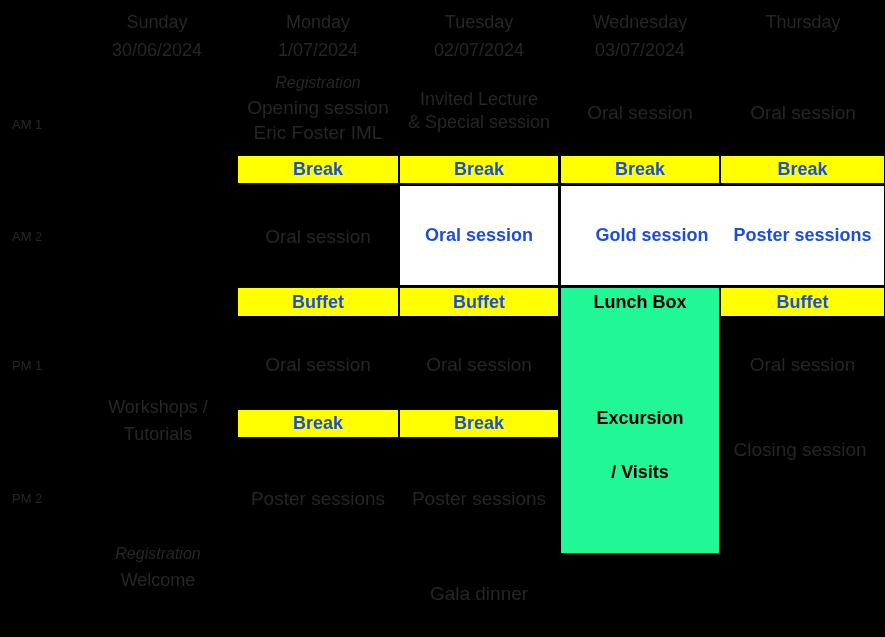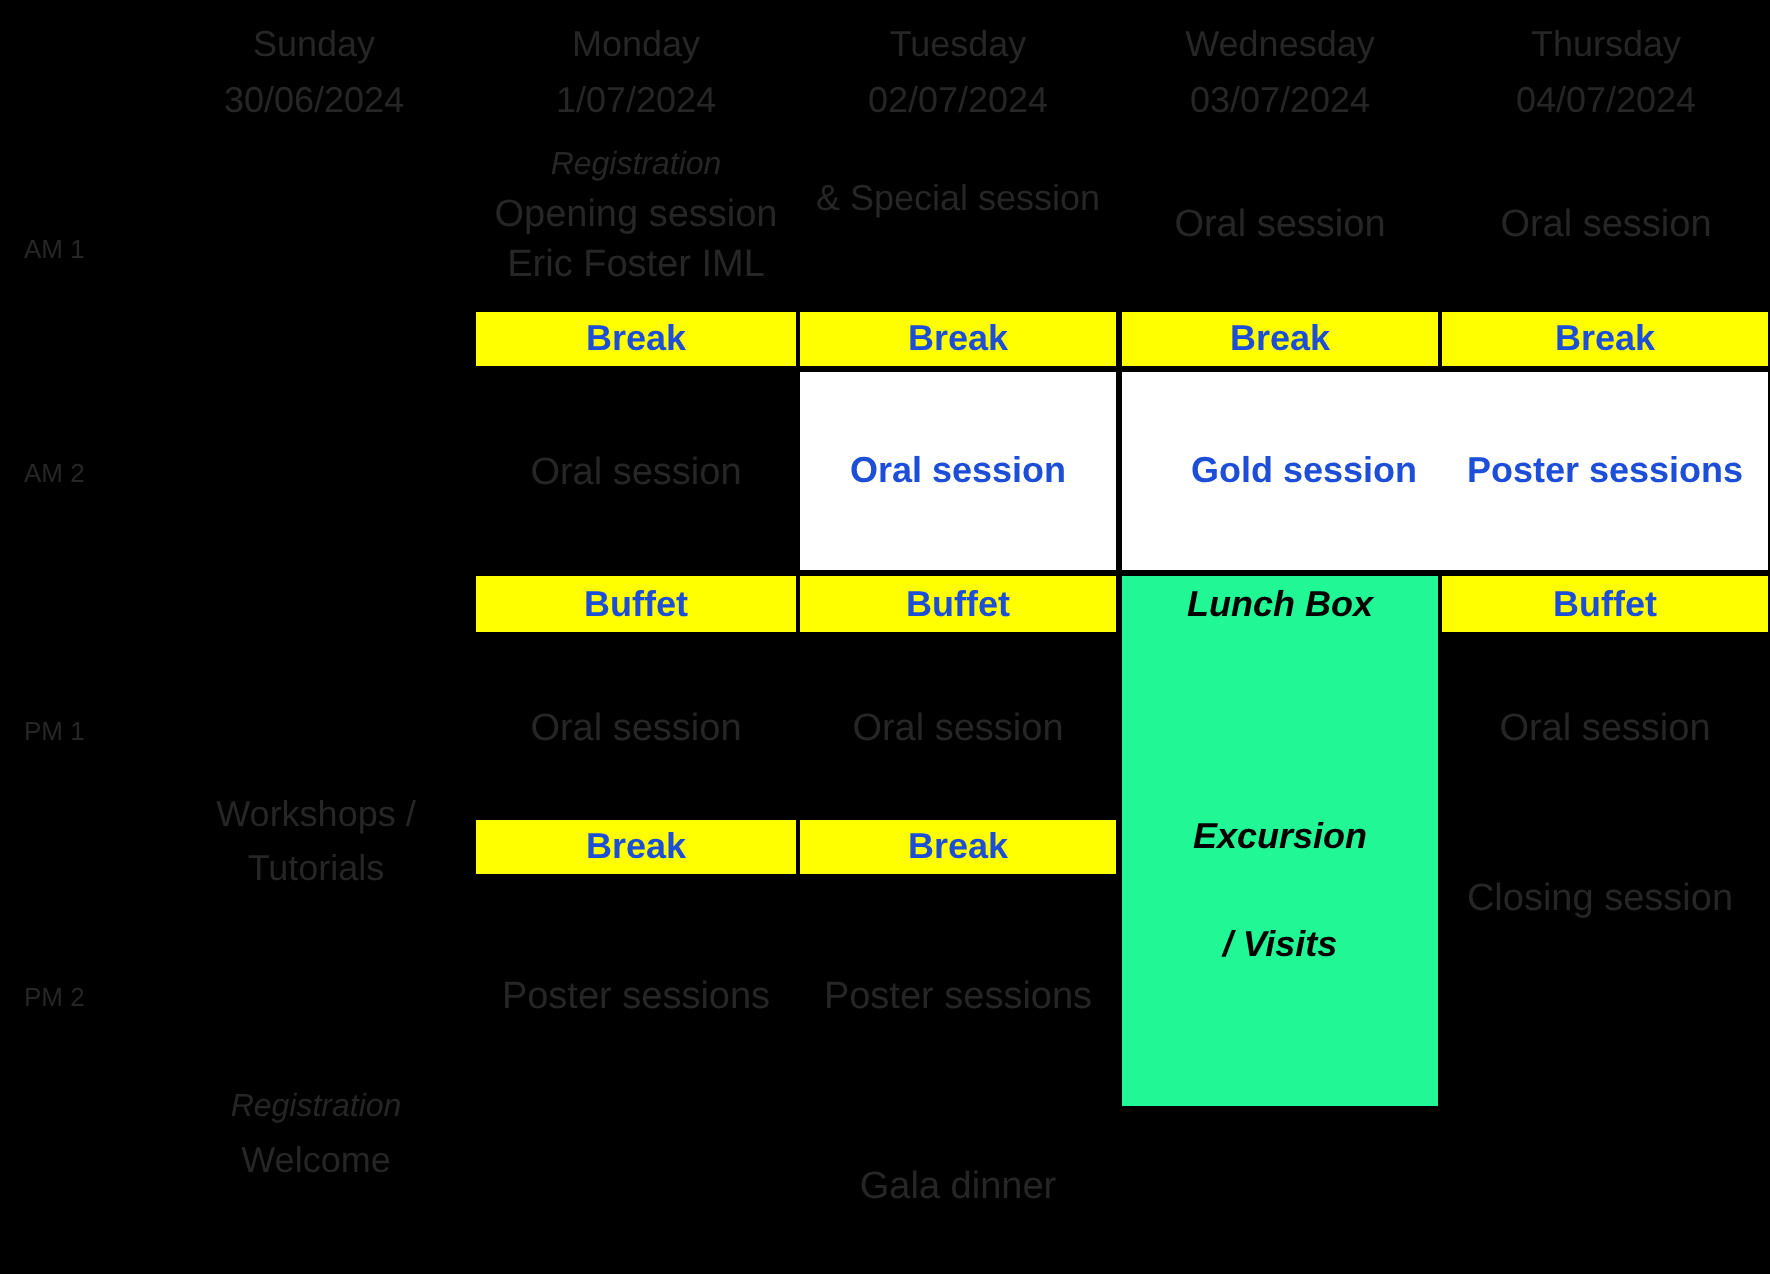--- a/index.html
+++ b/index.html
@@ -15,21 +15,21 @@
   .faint .ln{display:block;}
   .hdr{font-size:18px;line-height:28px;}
   .rowlabel{text-align:left;font-size:13px;}
   .ital{font-style:italic;font-size:16px;}
   .cell{
     position:absolute;display:flex;align-items:center;justify-content:center;
     color:#1d4ed8;font-weight:bold;font-size:18px;white-space:nowrap;
   }
   .yellow{background:var(--yellow,#FFFF00);}
   .white{background:var(--white,#FFFFFF);}
-  .greenblock{position:absolute;background:var(--green,#21F795);font-style:italic;}
+  .greenblock{position:absolute;background:var(--green,#21F795);}
   .greenblock .gtxt{
     position:absolute;left:0;width:100%;display:flex;align-items:center;justify-content:center;
     color:#000;font-weight:bold;font-size:18px;
   }
 </style>
 </head>
 <body>
 
 <div class="stage">
 
@@ -44,34 +44,34 @@
   <div class="faint hdr" style="left:399px;top:8px;width:160px;">
     <span class="ln">Tuesday</span>
     <span class="ln">02/07/2024</span>
   </div>
   <div class="faint hdr" style="left:560px;top:8px;width:160px;">
     <span class="ln">Wednesday</span>
     <span class="ln">03/07/2024</span>
   </div>
   <div class="faint hdr" style="left:722px;top:8px;width:162px;">
     <span class="ln">Thursday</span>
-    <span class="ln">04/07/2024</span>
   </div>
 
   <div class="faint rowlabel" style="left:12px;top:112px;width:80px;">AM 1</div>
   <div class="faint rowlabel" style="left:12px;top:224px;width:80px;">AM 2</div>
   <div class="faint rowlabel" style="left:12px;top:353px;width:80px;">PM 1</div>
   <div class="faint rowlabel" style="left:12px;top:486px;width:80px;">PM 2</div>
 
   <div class="faint" style="left:238px;top:70px;width:160px;line-height:25px;">
     <span class="ln ital">Registration</span>
     <span class="ln">Opening session</span>
     <span class="ln">Eric Foster IML</span>
   </div>
   <div class="faint" style="left:398px;top:88px;width:162px;font-size:18px;line-height:23px;">
+    <span class="ln">Invited Lecture</span>
     <span class="ln">&amp; Special session</span>
   </div>
   <div class="faint" style="left:560px;top:100px;width:160px;">Oral session</div>
   <div class="faint" style="left:722px;top:100px;width:162px;">Oral session</div>
 
   <div class="cell yellow" style="left:238px;top:156px;width:160px;height:27px;">Break</div>
   <div class="cell yellow" style="left:400px;top:156px;width:158px;height:27px;">Break</div>
   <div class="cell yellow" style="left:561px;top:156px;width:158px;height:27px;">Break</div>
   <div class="cell yellow" style="left:721px;top:156px;width:163px;height:27px;">Break</div>
 

